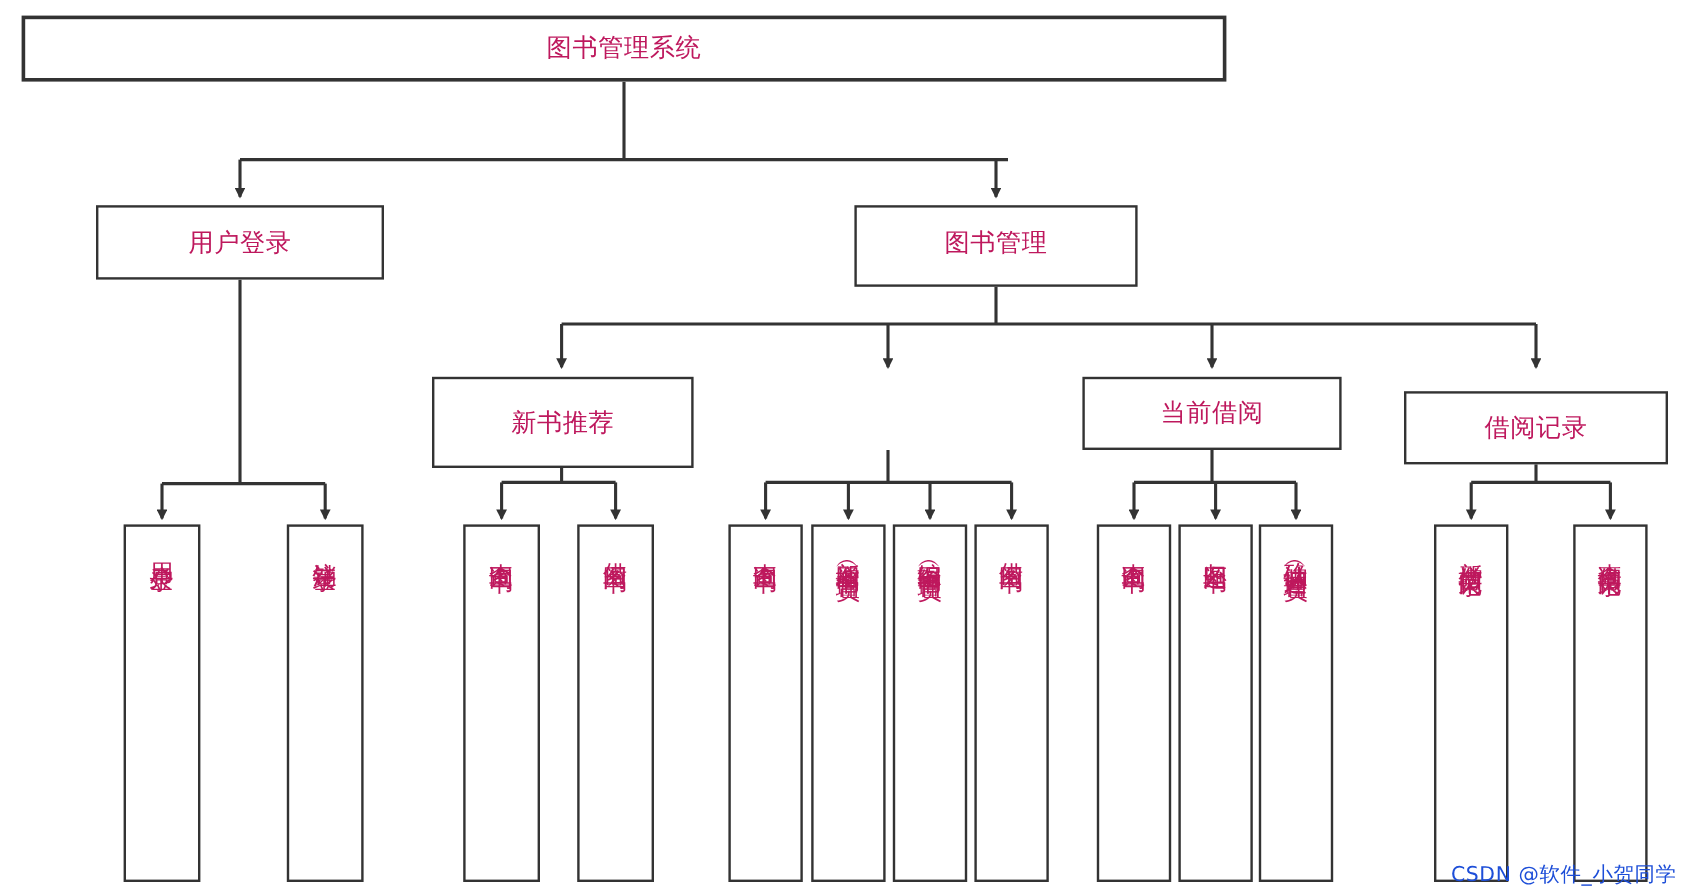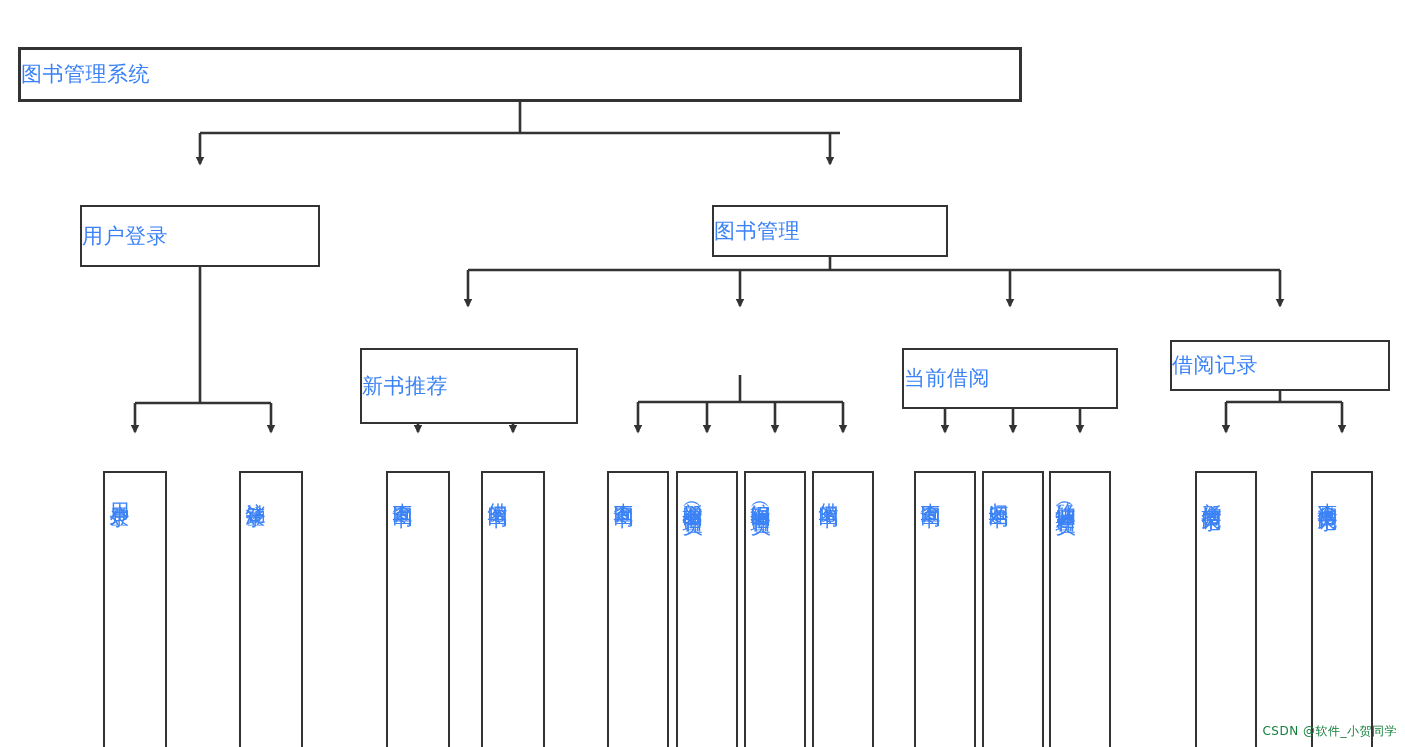--- a/index.html
+++ b/index.html
@@ -25,23 +25,23 @@
     height: 747px;
     pointer-events: none;
   }
   .node {
     position: absolute;
     box-sizing: border-box;
     background: #ffffff;
     border: 2.5px solid #333333;
     display: flex;
     align-items: center;
-    color: #3b82f6;
+    justify-content: center;
+    color: #be185d;
     z-index: 2;
-    margin-top: 34px;
   }
   .node.root {
     border-width: 3px;
   }
   .node-label {
     font-size: 21px;
     line-height: 1.15;
     letter-spacing: 0.5px;
     white-space: nowrap;
   }
@@ -55,22 +55,22 @@
     font-size: 20px;
     line-height: 1.5;
     letter-spacing: 2px;
     white-space: pre;
     text-align: start;
   }
   .watermark {
     position: absolute;
     right: 8px;
     bottom: 7px;
-    font-size: 12px;
-    color: #15803d;
+    font-size: 17px;
+    color: #1d4ed8;
     letter-spacing: 0.5px;
     z-index: 3;
     white-space: nowrap;
   }
 </style>
 </head>
 <body>
 
 <div id="canvas">
 
@@ -124,31 +124,31 @@
     </g>
   </svg>
 
   <div class="node root" style="left:18px; top:13px; width:1004px; height:55px;">
     <span class="node-label">图书管理系统</span>
   </div>
 
   <div class="node" style="left:80px; top:171px; width:240px; height:62px;">
     <span class="node-label">用户登录</span>
   </div>
-  <div class="node" style="left:712px; top:171px; width:236px; height:52px;">
+  <div class="node" style="left:712px; top:171px; width:236px; height:68px;font-family:Liberation Mono, monospace;">
     <span class="node-label">图书管理</span>
   </div>
 
   <div class="node" style="left:360px; top:314px; width:218px; height:76px;">
     <span class="node-label">新书推荐</span>
   </div>
   <div class="node" style="left:902px; top:314px; width:216px; height:61px;">
     <span class="node-label">当前借阅</span>
   </div>
-  <div class="node" style="left:1170px; top:306px; width:220px; height:51px;">
+  <div class="node" style="left:1170px; top:326px; width:220px; height:61px;">
     <span class="node-label">借阅记录</span>
   </div>
 
   <div class="node leaf" style="left:103px; top:437px; width:64px; height:298px;">
     <span class="node-label">用户登录</span>
   </div>
   <div class="node leaf" style="left:239px; top:437px; width:64px; height:298px;">
     <span class="node-label">注销登录</span>
   </div>
 

